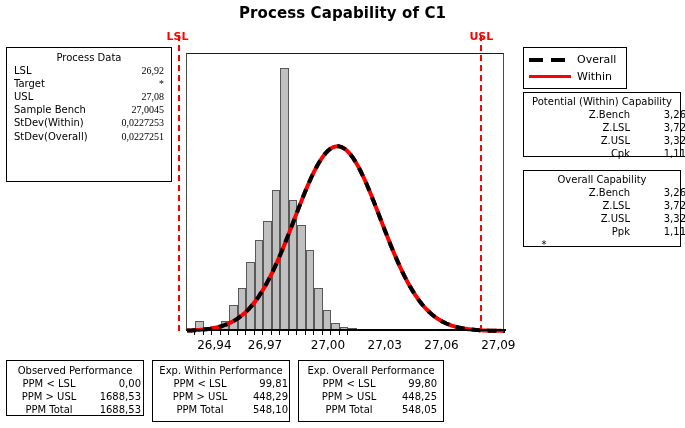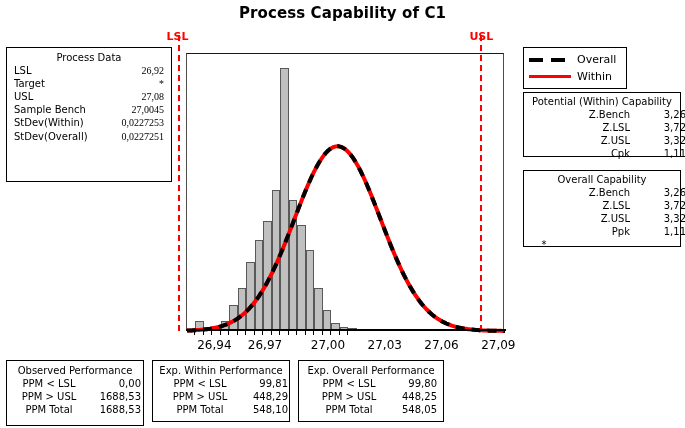--- a/index.html
+++ b/index.html
@@ -89,21 +89,21 @@
     left: 523px; top: 170px; width: 158px; height: 77px;
     padding: 1px 0 0 0;
   }
   .cap-row { padding-left: 0; }
   .cap-row .k { width: 106px; text-align: right; padding-right: 10px; }
   .cap-row .v { width: 46px; text-align: right; }
   .cap-row .v.star { text-align: center; width: 40px; }
 
   
   #observed-performance-box {
-    left: 6px; top: 360px; width: 138px; height: 66px;
+    left: 6px; top: 360px; width: 138px; height: 56px;
     padding: 2px 0 0 0;
   }
   #expected-within-box {
     left: 152px; top: 360px; width: 138px; height: 62px;
     padding: 2px 0 0 0;
   }
   #expected-overall-box {
     left: 298px; top: 360px; width: 146px; height: 62px;
     padding: 2px 0 0 0;
   }

